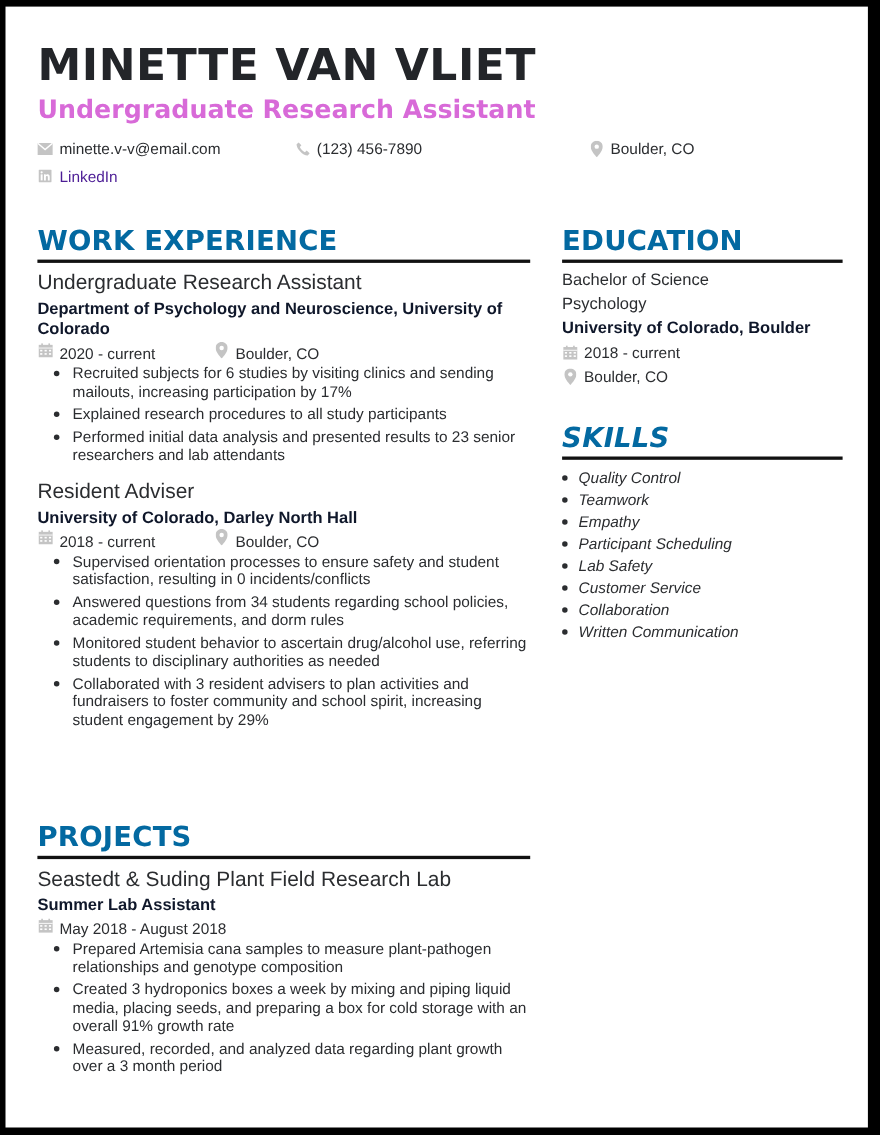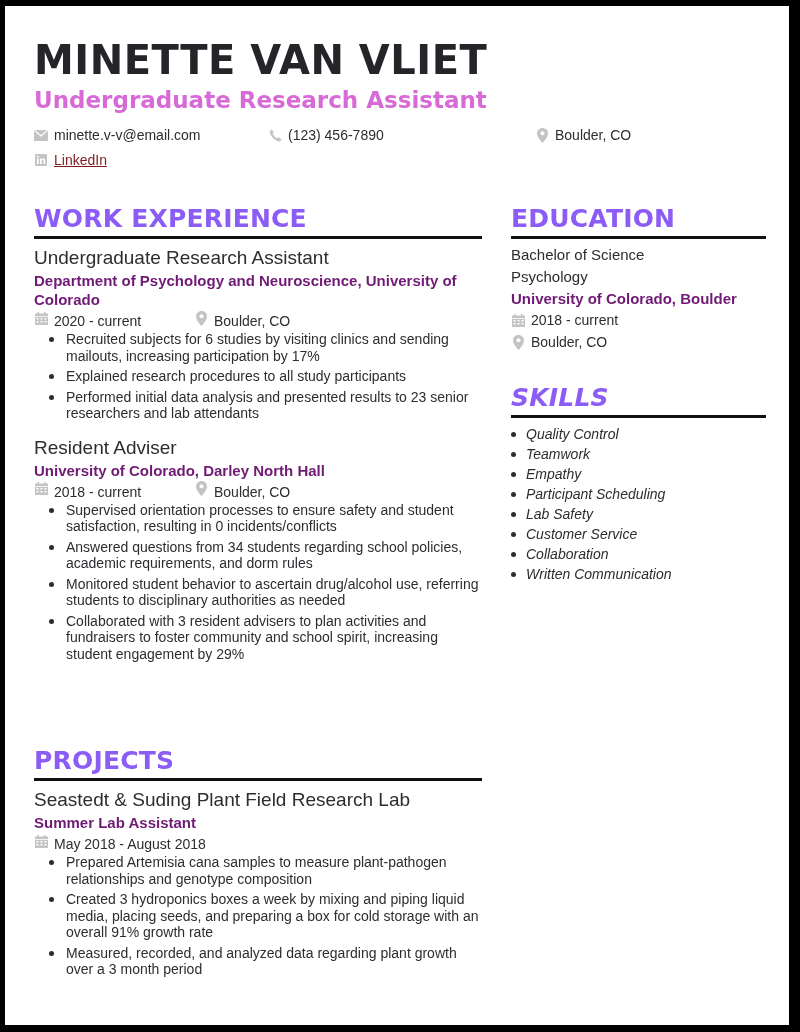--- a/index.html
+++ b/index.html
@@ -16,32 +16,32 @@
   }
   .headline {
     position: absolute; left: 29px; top: 83px;
     font-family: "DejaVu Sans", sans-serif; font-weight: bold;
     font-size: 23px; color: #d86ad8; line-height: 1;
   }
   .contact-row { position: absolute; left: 29px; height: 20px; display: flex; align-items: center; font-size: 14px; color: #2b2d30; }
   .contact-item { position: absolute; display: flex; align-items: center; white-space: nowrap; }
   .ic { display: inline-flex; align-items: center; justify-content: center; width: 14px; height: 14px; margin-right: 6px; }
   .ic svg { display: block; }
-  .link { color: #7f1d1d; text-decoration: underline; }
+  .link { color: #4c1d95; }
 
   .col-left { position: absolute; left: 29px; top: 0; width: 448px; }
   .col-right { position: absolute; left: 506px; top: 0; width: 255px; }
 
   .section-title {
     font-family: "DejaVu Sans", sans-serif; font-weight: bold;
-    font-size: 25px; color: #8b5cf6; line-height: 1;
+    font-size: 25px; color: #0369a1; line-height: 1;
     padding-bottom: 5px; border-bottom: 3px solid #111; letter-spacing: 0.2px;
   }
   .role { font-size: 19px; color: #2b2d30; line-height: 23px; margin-top: 7px; }
-  .org { font-size: 15px; font-weight: bold; color: #701a75; line-height: 19px; margin-top: 2px; }
+  .org { font-size: 15px; font-weight: bold; color: #0f172a; line-height: 19px; margin-top: 2px; }
   .meta { display: flex; align-items: center; font-size: 14px; line-height: 20px; margin-top: 2px; }
   .meta .m { display: flex; align-items: flex-start; }
   .bullets { list-style: none; margin-top: 0; }
   .bullets li { position: relative; padding-left: 32px; font-size: 14px; line-height: 16.5px; margin-bottom: 4px; }
   .bullets li::before {
     content: ""; position: absolute; left: 15px; top: 6px;
     width: 5px; height: 5px; border-radius: 50%; background: #2b2d30;
   }
   .edu-line { font-size: 15px; line-height: 22px; }
   .skills { list-style: none; margin-top: 6px; }

